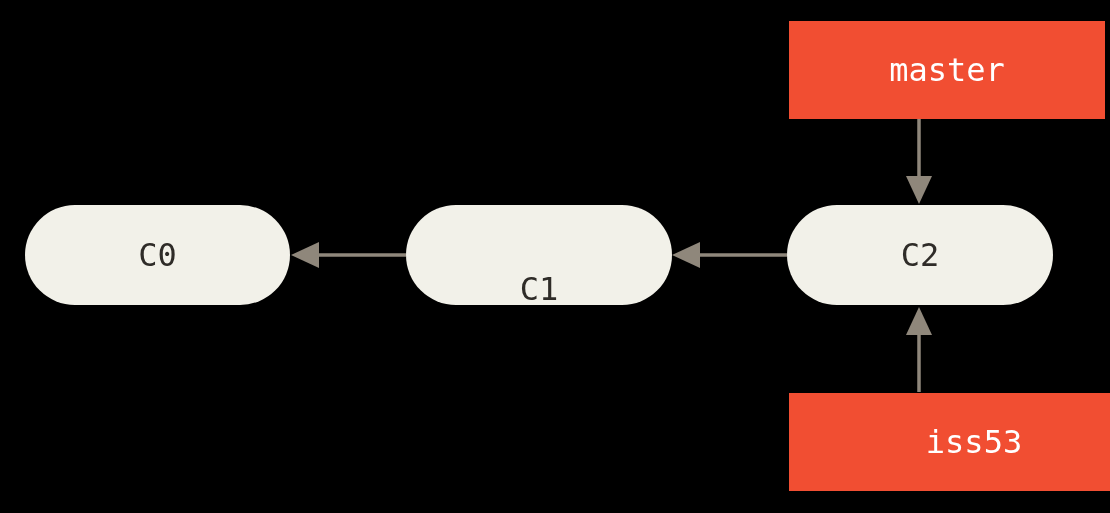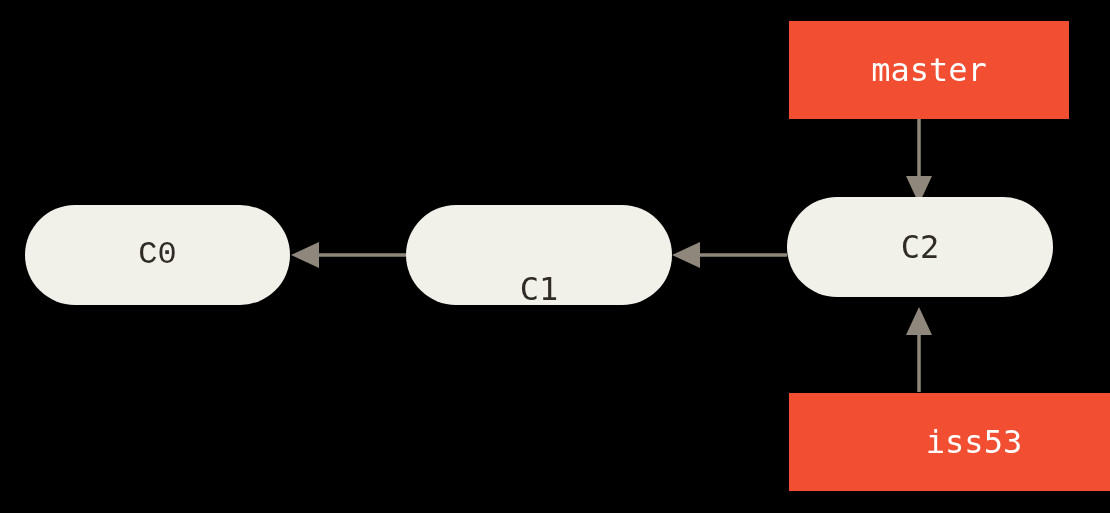--- a/index.html
+++ b/index.html
@@ -37,35 +37,35 @@
     height: 100px;
     border-radius: 50px;
     background: var(--commit-fill);
     color: var(--commit-text);
     display: flex;
     align-items: center;
     justify-content: center;
     font-size: 32px;
     line-height: 1;
   }
-  .commit-c0 { left: 25px;  top: 205px; width: 265px; font-family: Liberation Mono, monospace; }
+  .commit-c0 { left: 25px;  top: 205px; width: 265px; }
   .commit-c1 { left: 406px; top: 205px; width: 266px; align-items: flex-end; }
-  .commit-c2 { left: 787px; top: 197px; width: 266px; }
+  .commit-c2 { left: 787px; top: 205px; width: 266px; }
   .branch-label {
     position: absolute;
     height: 98px;
     background: var(--branch-fill);
     color: var(--branch-text);
     display: flex;
     align-items: center;
     justify-content: center;
     font-size: 32px;
     line-height: 1;
   }
-  .branch-master { left: 789px; top: 21px;  width: 280px; }
+  .branch-master { left: 789px; top: 21px;  width: 316px; }
   .branch-iss53  { left: 789px; top: 393px; width: 370px; }
 </style>
 </head>
 <body>
 
 <div>
 
   <svg class="arrow-layer" viewBox="0 0 1110 513">
     <g>
       <line x1="406" y1="255" x2="318" y2="255"></line>

